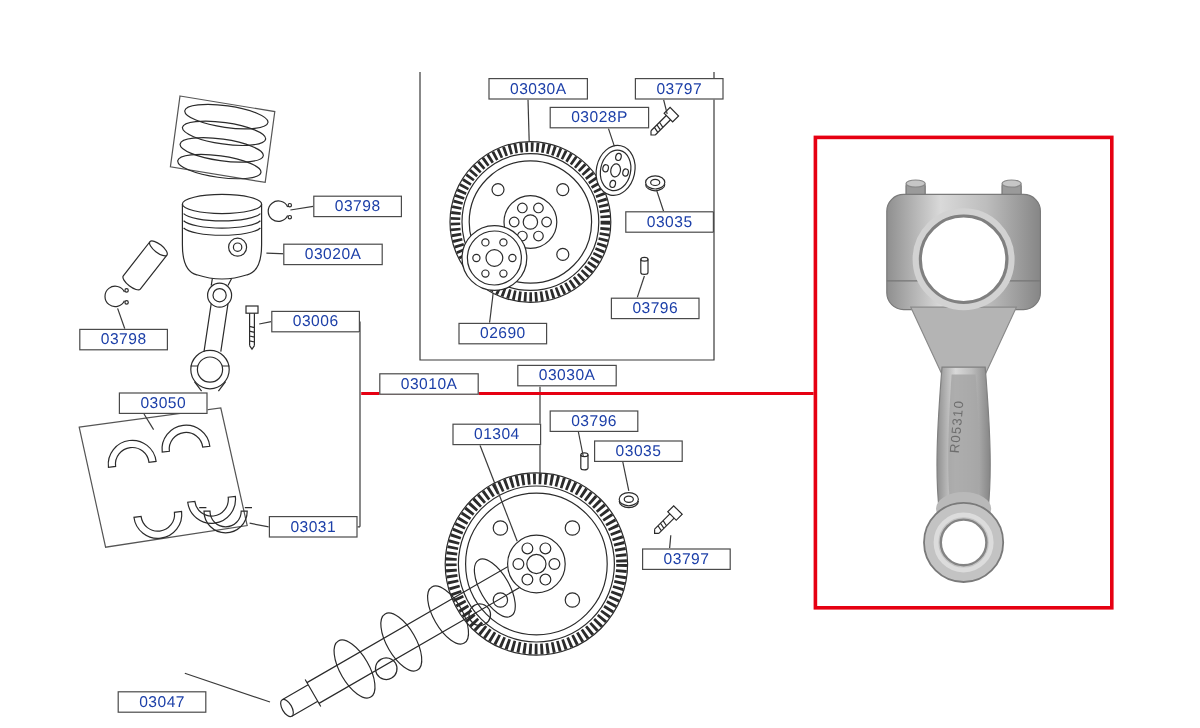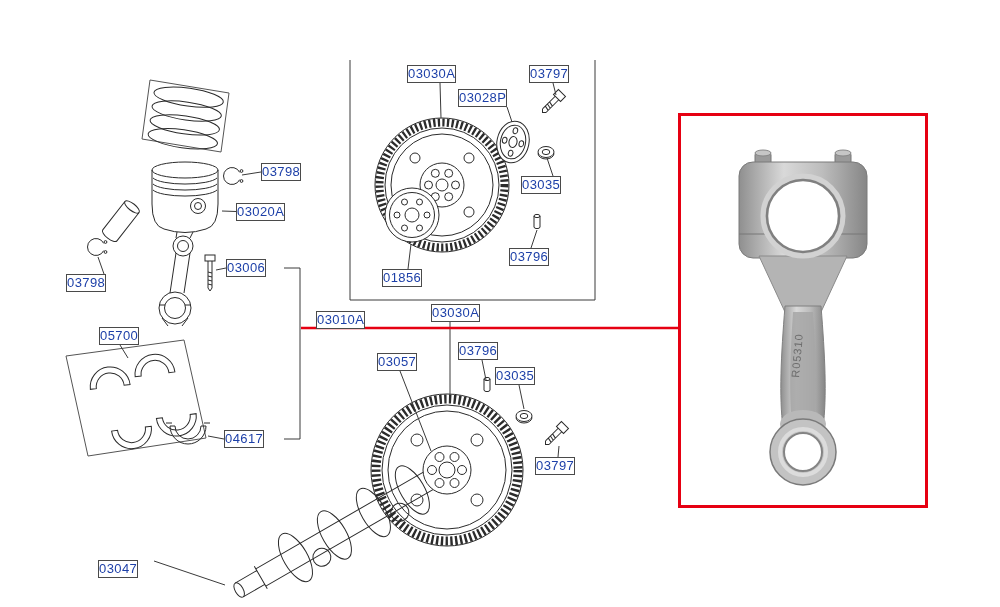--- a/index.html
+++ b/index.html
@@ -1,21 +1,21 @@
 <!DOCTYPE html>
 <html><head>
 <meta charset="utf-8">
 <style>
   *{margin:0;padding:0;box-sizing:border-box}
   html,body{background:#fff}
   #stage{position:relative;width:1000px;height:607px;background:#fff;overflow:hidden;
          font-family:"Liberation Sans",sans-serif}
   #art{position:absolute;left:0;top:0;z-index:1}
   .plabel{position:absolute;z-index:5;font-size:13px;letter-spacing:.4px;color:#1c3fa8;
-          background:#fff;border:1px solid #4a4a4a;padding:0 0;line-height:16px;
+          background:#fff;border:1px solid #4a4a4a;padding:0 17px;line-height:16px;
           white-space:nowrap;cursor:pointer}
   #redbox{position:absolute;left:678px;top:113px;width:250px;height:395px;
           border:3px solid #e60012;background:#fff;z-index:4}
 </style>
 </head>
 <body>
 
 <div id="stage">
 
   <svg id="art" width="1000" height="607" viewBox="0 0 1000 607">
@@ -242,28 +242,28 @@
 
       <text x="118" y="262" transform="rotate(-85 118 262)" font-size="11" fill="#6d6d6d" font-family="Liberation Sans, sans-serif" letter-spacing="1">R05310</text>
     </svg>
   </div>
 
   <div class="plabel" style="left:407px;top:65px">03030A</div>
   <div class="plabel" style="left:529px;top:65px">03797</div>
   <div class="plabel" style="left:458px;top:89px">03028P</div>
   <div class="plabel" style="left:521px;top:176px">03035</div>
   <div class="plabel" style="left:509px;top:248px">03796</div>
-  <div class="plabel" style="left:382px;top:269px">01856</div>
+  <div class="plabel" style="left:382px;top:269px">02690</div>
   <div class="plabel" style="left:261px;top:163px">03798</div>
   <div class="plabel" style="left:236px;top:203px">03020A</div>
   <div class="plabel" style="left:226px;top:259px">03006</div>
   <div class="plabel" style="left:66px;top:274px">03798</div>
-  <div class="plabel" style="left:99px;top:327px">05700</div>
+  <div class="plabel" style="left:99px;top:327px">03050</div>
   <div class="plabel" style="left:316px;top:311px">03010A</div>
   <div class="plabel" style="left:431px;top:304px">03030A</div>
-  <div class="plabel" style="left:377px;top:353px">03057</div>
+  <div class="plabel" style="left:377px;top:353px">01304</div>
   <div class="plabel" style="left:458px;top:342px">03796</div>
   <div class="plabel" style="left:495px;top:367px">03035</div>
-  <div class="plabel" style="left:224px;top:430px">04617</div>
+  <div class="plabel" style="left:224px;top:430px">03031</div>
   <div class="plabel" style="left:535px;top:457px">03797</div>
-  <div class="plabel" style="left:98px;top:560px">03047</div>
+  <div class="plabel" style="left:98px;top:576px">03047</div>
 
 </div>
 
 </body></html>

